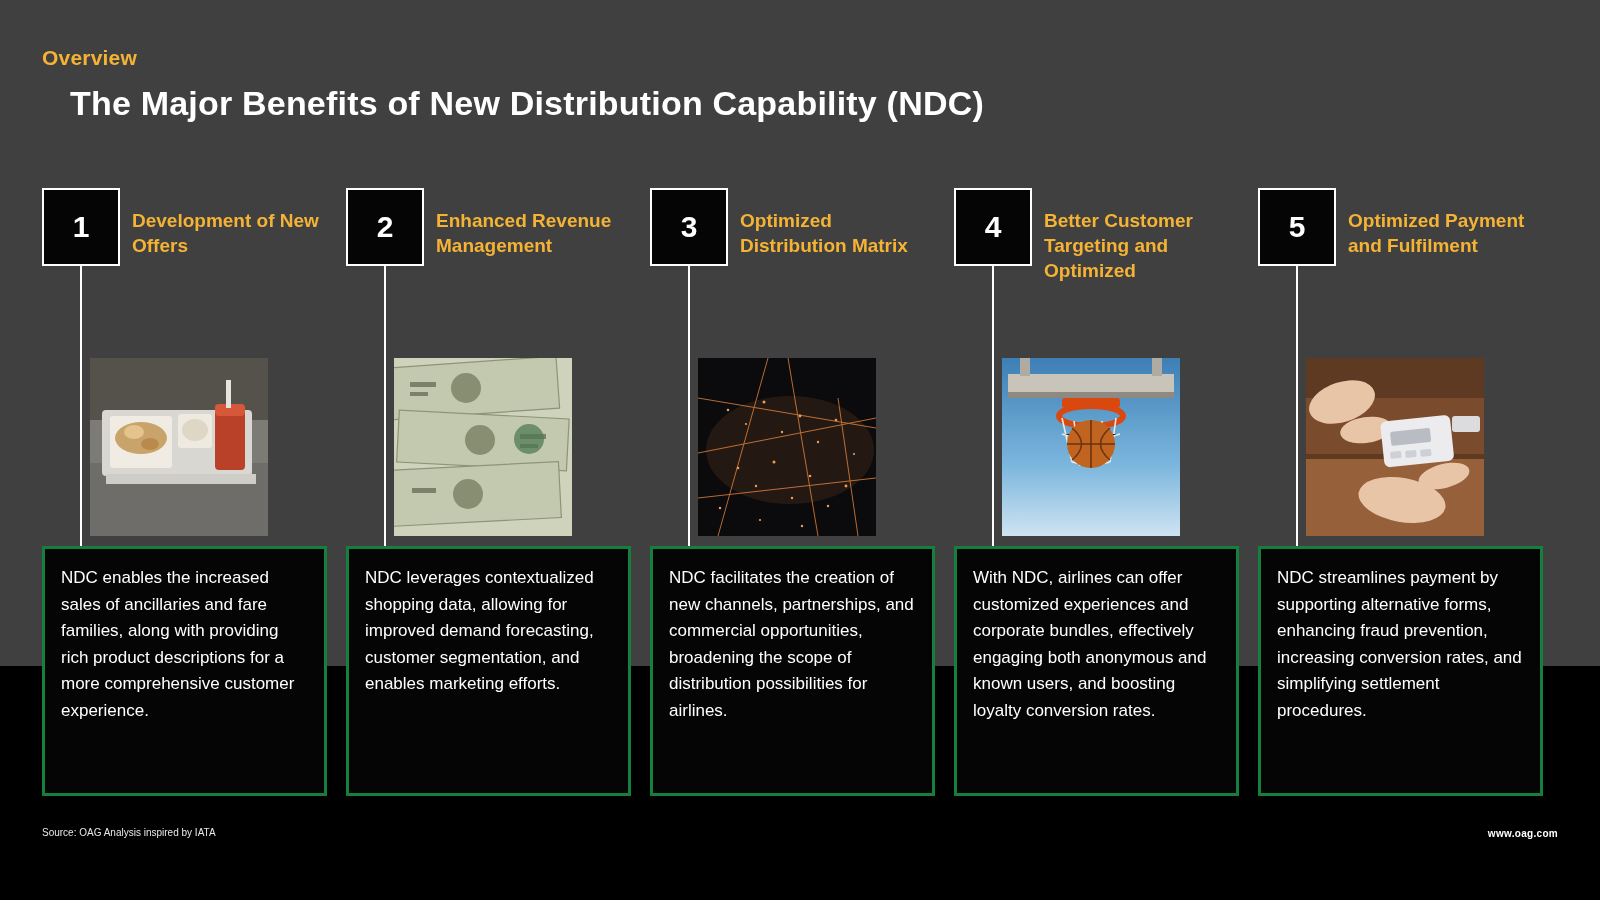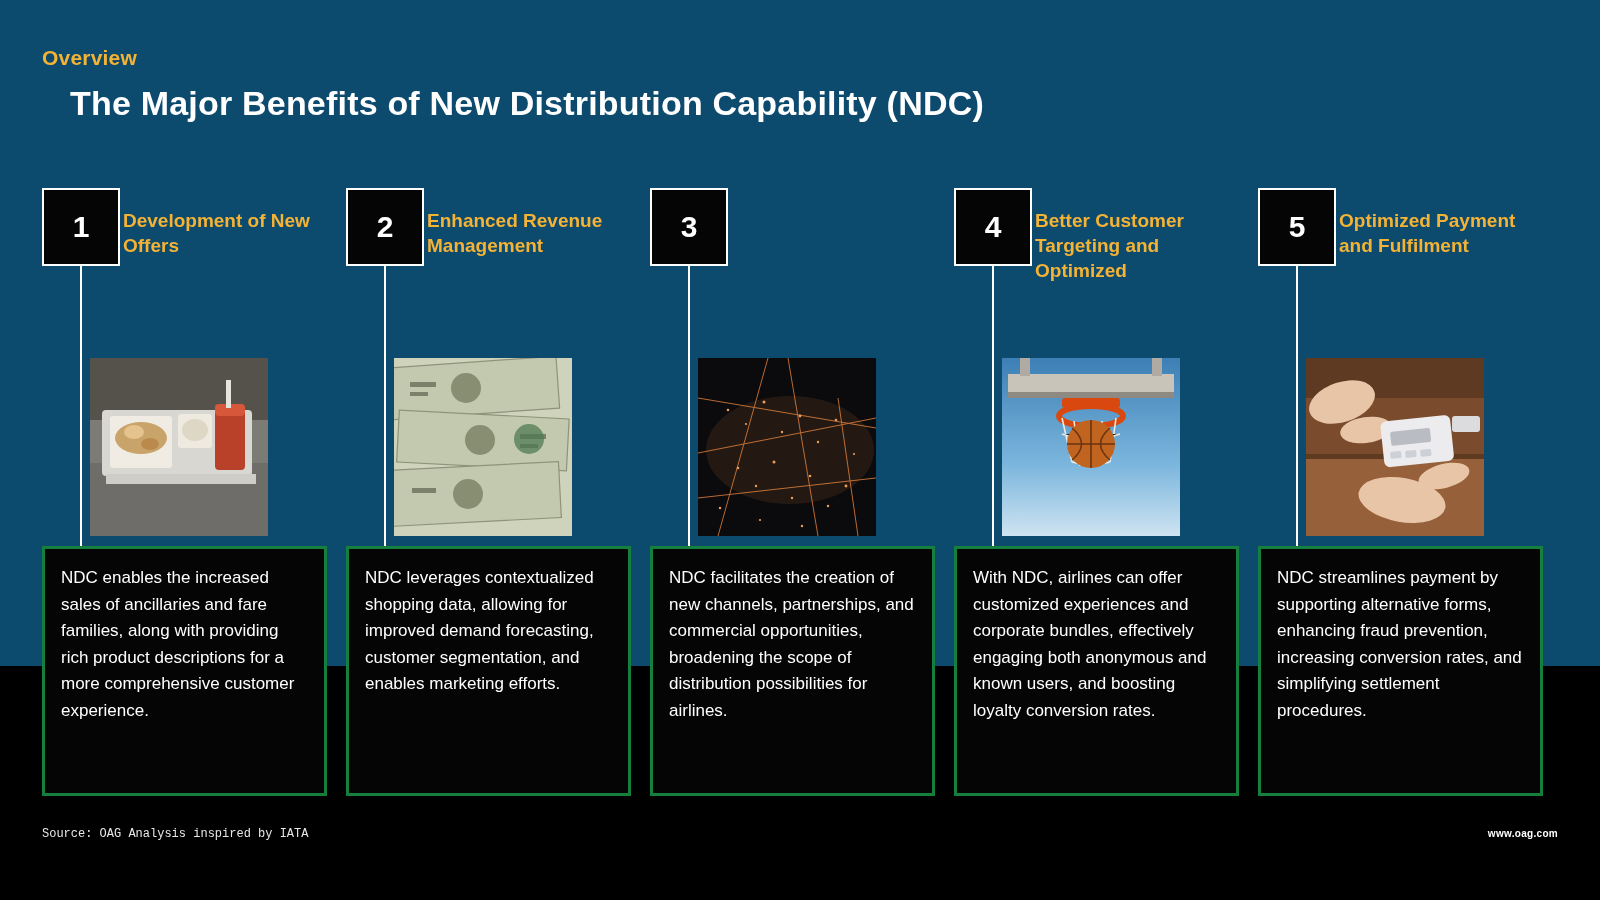--- a/index.html
+++ b/index.html
@@ -9,21 +9,21 @@
     height: 900px;
     background: #000000;
     font-family: "Liberation Sans", sans-serif;
     overflow: hidden;
   }
 
   #infographic {
     position: relative;
     width: 1600px;
     height: 666px;
-    background: #0c4a6e;
+    background: #404040;
   }
 
   
   .eyebrow {
     position: absolute;
     left: 42px;
     top: 46px;
     font-size: 21px;
     font-weight: bold;
     color: #f5b335;
@@ -71,21 +71,21 @@
     color: #ffffff;
     font-size: 30px;
     font-weight: bold;
     display: flex;
     align-items: center;
     justify-content: center;
     flex: 0 0 78px;
     background: #050505;
   }
   .head-label {
-    margin-left: 3px;
+    margin-left: 12px;
     margin-top: 20px;
     color: #f5b335;
     font-size: 19px;
     font-weight: bold;
     line-height: 1.32;
   }
 
   
   .connector {
     position: absolute;
@@ -122,23 +122,22 @@
     font-size: 17px;
     line-height: 1.56;
   }
   .col-4 .desc-box, .col-5 .desc-box { padding-right: 12px; }
 
   
   .source {
     position: absolute;
     left: 42px;
     top: 827px;
-    font-size: 12px;
+    font-size: 10px;
     color: #e8e8e8;
-    font-family: Liberation Mono, monospace;
   }
   .site {
     position: absolute;
     right: 42px;
     top: 828px;
     font-size: 10px;
     font-weight: bold;
     color: #ffffff;
     letter-spacing: 0.3px;
   }
@@ -208,20 +207,21 @@
           </g>
           <rect x="120" y="66" width="30" height="30" rx="15" fill="#4f7a52" opacity="0.75"></rect>
         </svg>
       </div>
       <div class="desc-box">NDC leverages contextualized shopping data, allowing for improved demand forecasting, customer segmentation, and enables marketing efforts.</div>
     </div>
 
     <div class="col col-3">
       <div class="head-row">
         <div class="num-box">3</div>
+        <div class="head-label">Optimized Distribution Matrix</div>
       </div>
       <div class="connector"></div>
       <div class="thumb">
         <svg viewBox="0 0 178 178" preserveAspectRatio="none" aria-hidden="true">
           <rect x="0" y="0" width="178" height="178" fill="#0b0a0c"></rect>
           <g stroke="#d97b3a" stroke-width="1" opacity="0.85">
             <path d="M0 40 L178 70"></path>
             <path d="M0 95 L178 60"></path>
             <path d="M20 178 L70 0"></path>
             <path d="M120 178 L90 0"></path>

